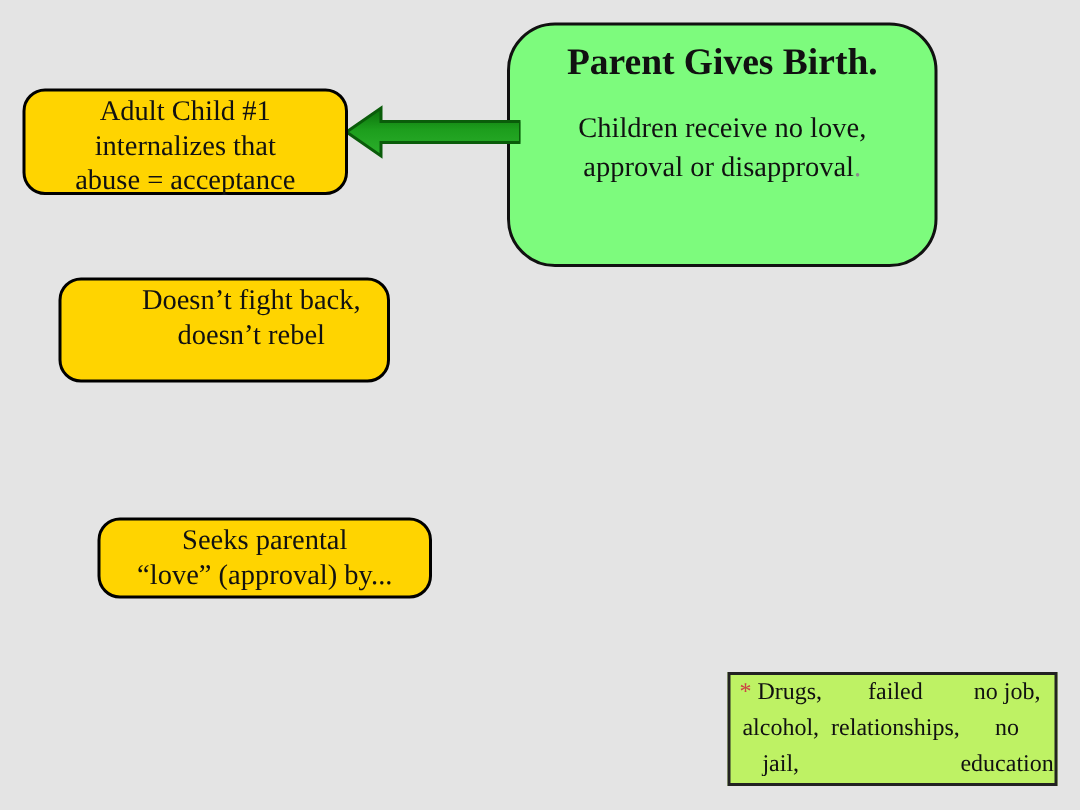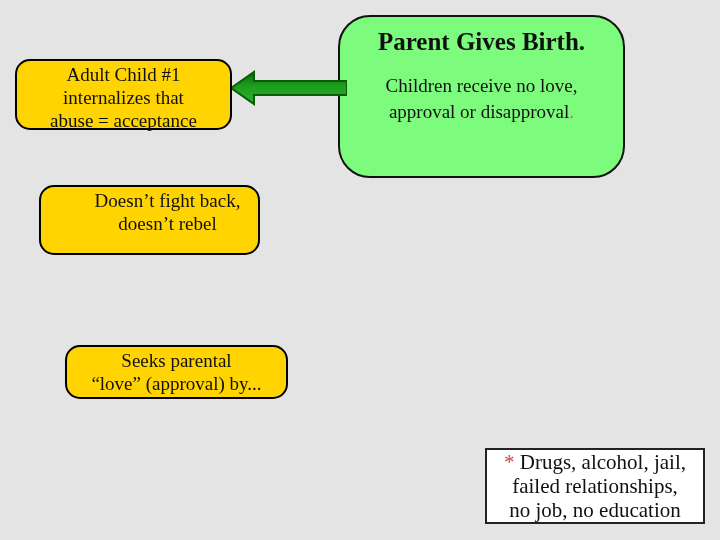--- a/index.html
+++ b/index.html
@@ -49,28 +49,27 @@
   }
   .arrow-wrap {
     position: absolute;
     left: 227px; top: 68px;
     width: 120px; height: 40px;
   }
   .footnote {
     position: absolute;
     left: 485px; top: 448px;
     width: 220px; height: 76px;
-    background: #ffffff;
+    background: #bef264;
     border: 2px solid #222222;
     box-sizing: border-box;
     display: flex;
-    flex-direction: column;
     justify-content: center;
     text-align: center;
-    font-size: 21px;
+    font-size: 16px;
     line-height: 24px;
   }
   #box-adult { left: 15px;  top: 59px;  width: 217px; height: 71px; }
   #box-fight { left: 39px;  top: 185px; width: 221px; height: 70px; padding-left: 40px; }
   #box-seeks { left: 65px;  top: 307px; width: 223px; height: 54px; margin-top: 38px; }
   #box-cont  { left: 90px;  top: 431px; width: 223px; height: 77px; line-height: 24px; }
   .it { font-style: italic; }
   .star-box { color: #ee3311; font-weight: normal; }
   .star-note { color: #cc4444; }
   .gray-period { color: #8a8a8a; }

